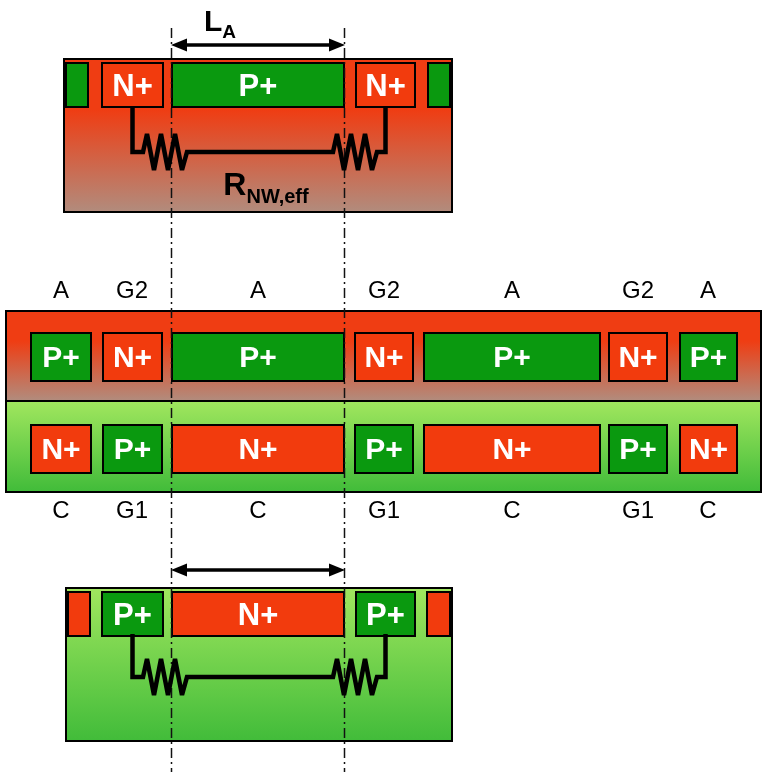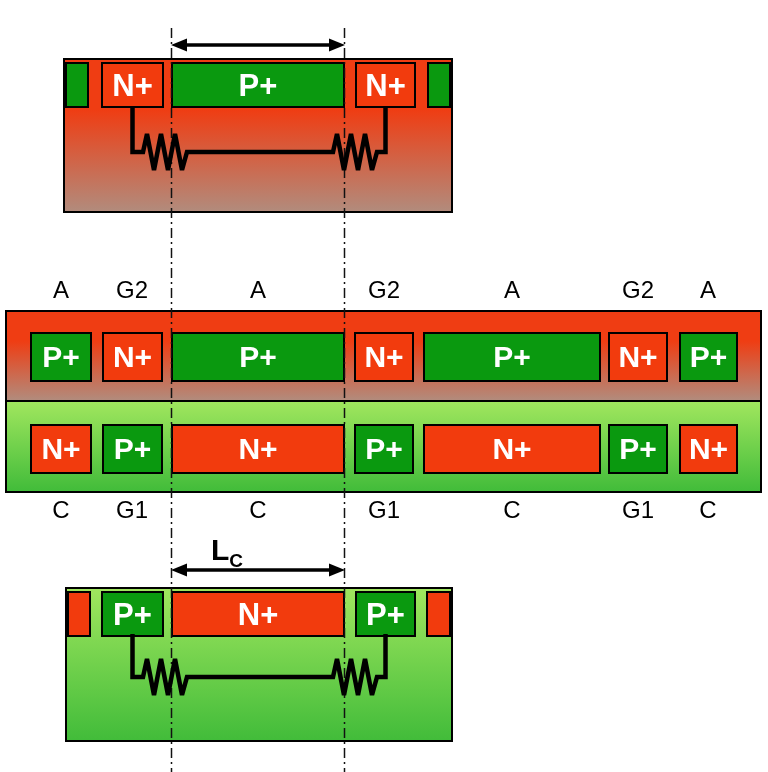--- a/index.html
+++ b/index.html
@@ -44,29 +44,35 @@
   .cutline{stroke:#111;stroke-width:1.5;stroke-dasharray:10 4 2 4;}
   .wire{fill:none;stroke:#000;stroke-width:4.5;}
   .arrow-line{stroke:#000;stroke-width:3.5;}
   .arrow-head{fill:#000;stroke:none;}
 </style>
 </head>
 <body>
 
 <div class="canvas">
 
+  <div class="dimlabel" style="left:180px;top:4px;width:80px;text-align:center;">
+    <span class="dim-main">L</span><span class="dim-sub">A</span>
+  </div>
 
   <div class="xsec nwell-bg" style="left:63px;top:58px;width:390px;height:155px;">
     <div class="box p" style="left:0px;top:2px;width:24px;height:46px;"></div>
     <div class="box n" style="left:36px;top:2px;width:63px;height:46px;">N+</div>
     <div class="box p" style="left:106px;top:2px;width:174px;height:46px;">P+</div>
     <div class="box n" style="left:290px;top:2px;width:61px;height:46px;">N+</div>
     <div class="box p" style="left:362px;top:2px;width:24px;height:46px;"></div>
   </div>
 
+  <div class="reslabel" style="left:200px;top:166px;width:132px;">
+    <span class="res-main">R</span><span class="res-sub">NW,eff</span>
+  </div>
 
   <div class="bar nwell-bg" style="left:5px;top:310px;width:757px;height:92px;">
     <div class="box p" style="left:23px;top:20px;width:62px;height:50px;">P+</div>
     <div class="box n" style="left:95px;top:20px;width:61px;height:50px;">N+</div>
     <div class="box p" style="left:164px;top:20px;width:174px;height:50px;">P+</div>
     <div class="box n" style="left:347px;top:20px;width:60px;height:50px;">N+</div>
     <div class="box p" style="left:416px;top:20px;width:178px;height:50px;">P+</div>
     <div class="box n" style="left:601px;top:20px;width:60px;height:50px;">N+</div>
     <div class="box p" style="left:672px;top:20px;width:59px;height:50px;">P+</div>
   </div>
@@ -90,23 +96,20 @@
   <div class="tlabel" style="left:673px;top:276px;">A</div>
 
   <div class="tlabel" style="left:26px;top:496px;">C</div>
   <div class="tlabel" style="left:97px;top:496px;">G1</div>
   <div class="tlabel" style="left:223px;top:496px;">C</div>
   <div class="tlabel" style="left:349px;top:496px;">G1</div>
   <div class="tlabel" style="left:477px;top:496px;">C</div>
   <div class="tlabel" style="left:603px;top:496px;">G1</div>
   <div class="tlabel" style="left:673px;top:496px;">C</div>
 
-  <div class="dimlabel" style="left:187px;top:533px;width:80px;text-align:center;">
-    <span class="dim-main">L</span><span class="dim-sub">C</span>
-  </div>
 
   <div class="xsec pwell-bg" style="left:65px;top:587px;width:388px;height:155px;">
     <div class="box n" style="left:0px;top:2px;width:24px;height:46px;"></div>
     <div class="box p" style="left:34px;top:2px;width:63px;height:46px;">P+</div>
     <div class="box n" style="left:104px;top:2px;width:174px;height:46px;">N+</div>
     <div class="box p" style="left:288px;top:2px;width:61px;height:46px;">P+</div>
     <div class="box n" style="left:359px;top:2px;width:25px;height:46px;"></div>
   </div>
 
 

